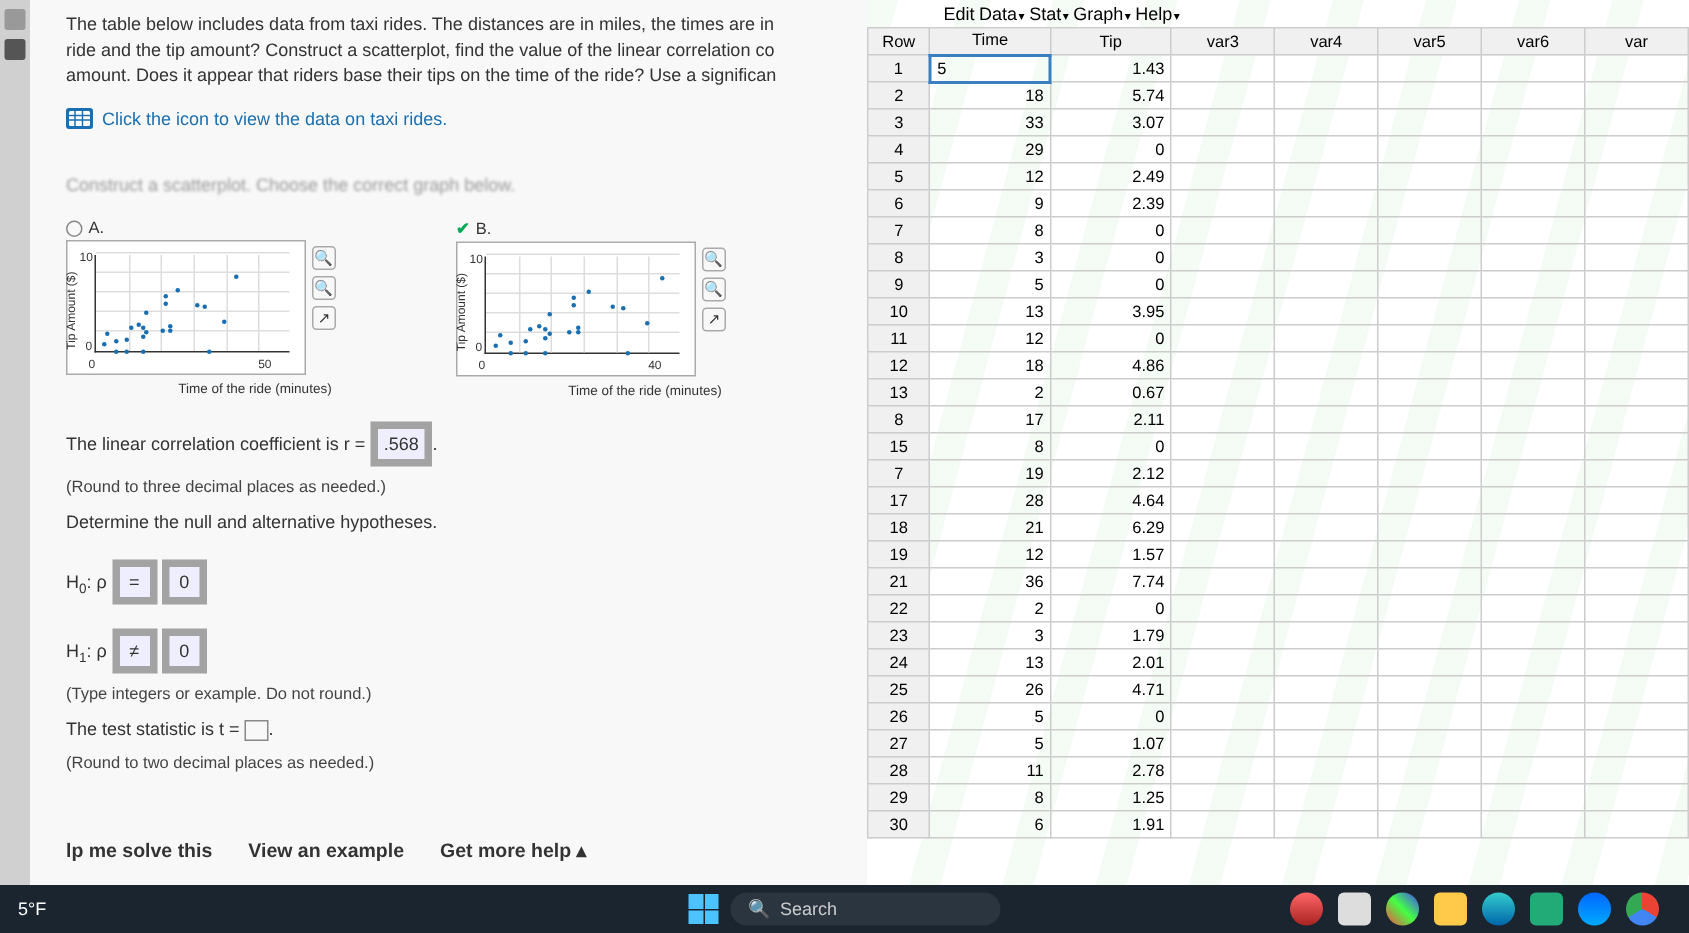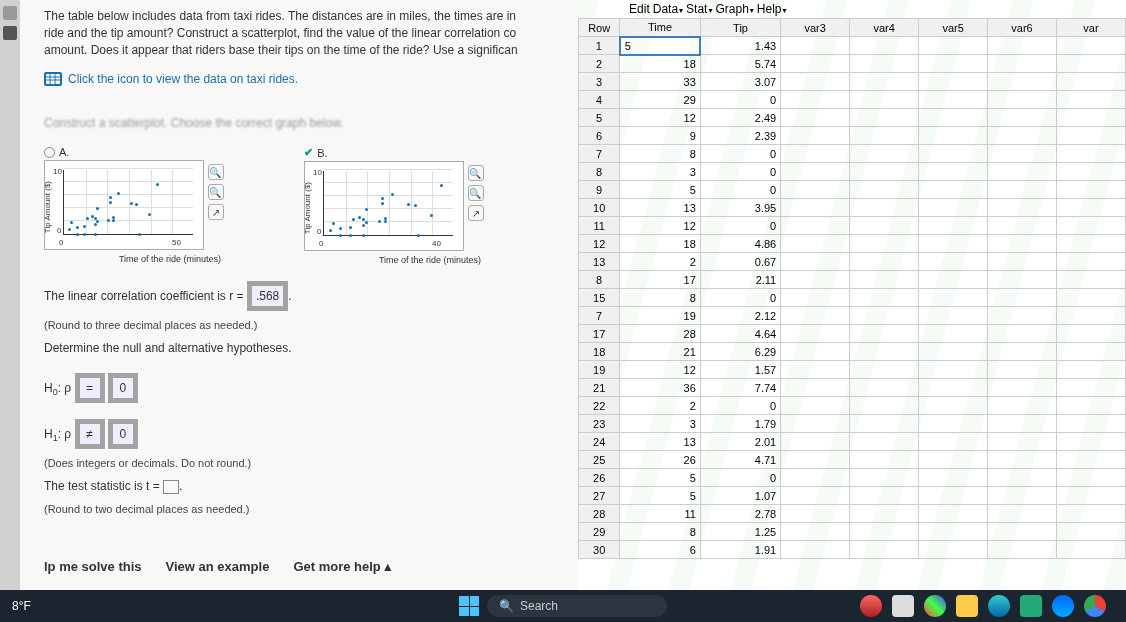--- a/index.html
+++ b/index.html
@@ -227,21 +227,21 @@
     <div class="answer-line">
       <span>H</span><span class="sub">0</span><span>: ρ</span>
       <span class="fill-box">=</span>
       <span class="fill-box">0</span>
     </div>
     <div class="answer-line">
       <span>H</span><span class="sub">1</span><span>: ρ</span>
       <span class="fill-box">≠</span>
       <span class="fill-box">0</span>
     </div>
-    <div class="note">(Does integers or decimals. Do not round.)</div>
+    <div class="note">(Type integers or example. Do not round.)</div>
 
     <div class="answer-line">
       <span>The test statistic is t =</span> <span class="empty-box"></span>.
     </div>
     <div class="note">(Round to two decimal places as needed.)</div>
 
     <div class="help-bar">
       <span>lp me solve this</span>
       <span>View an example</span>
       <span>Get more help ▴</span>
@@ -560,21 +560,21 @@
             <td></td>
             <td></td>
             <td></td>
           </tr>
         </tbody>
     </table>
   </div>
 </div>
 
 <div class="taskbar">
-  <span class="temp">8°F</span>
+  <span class="temp">5°F</span>
   <div class="center-search">
     <div class="win-btn">
         <div></div>
         <div></div>
         <div></div>
         <div></div>
       </div>
     <div class="search-box">
       <span>🔍</span>
       <span>Search</span>

